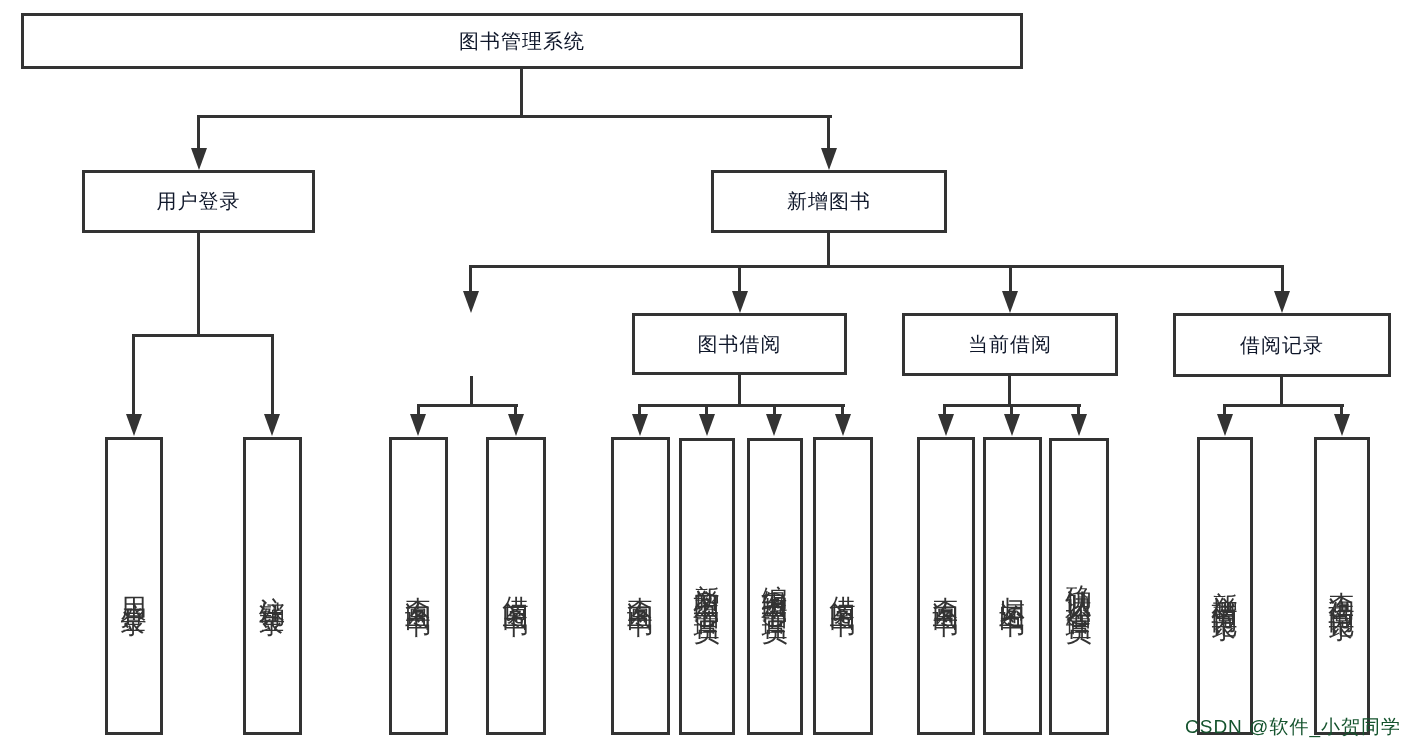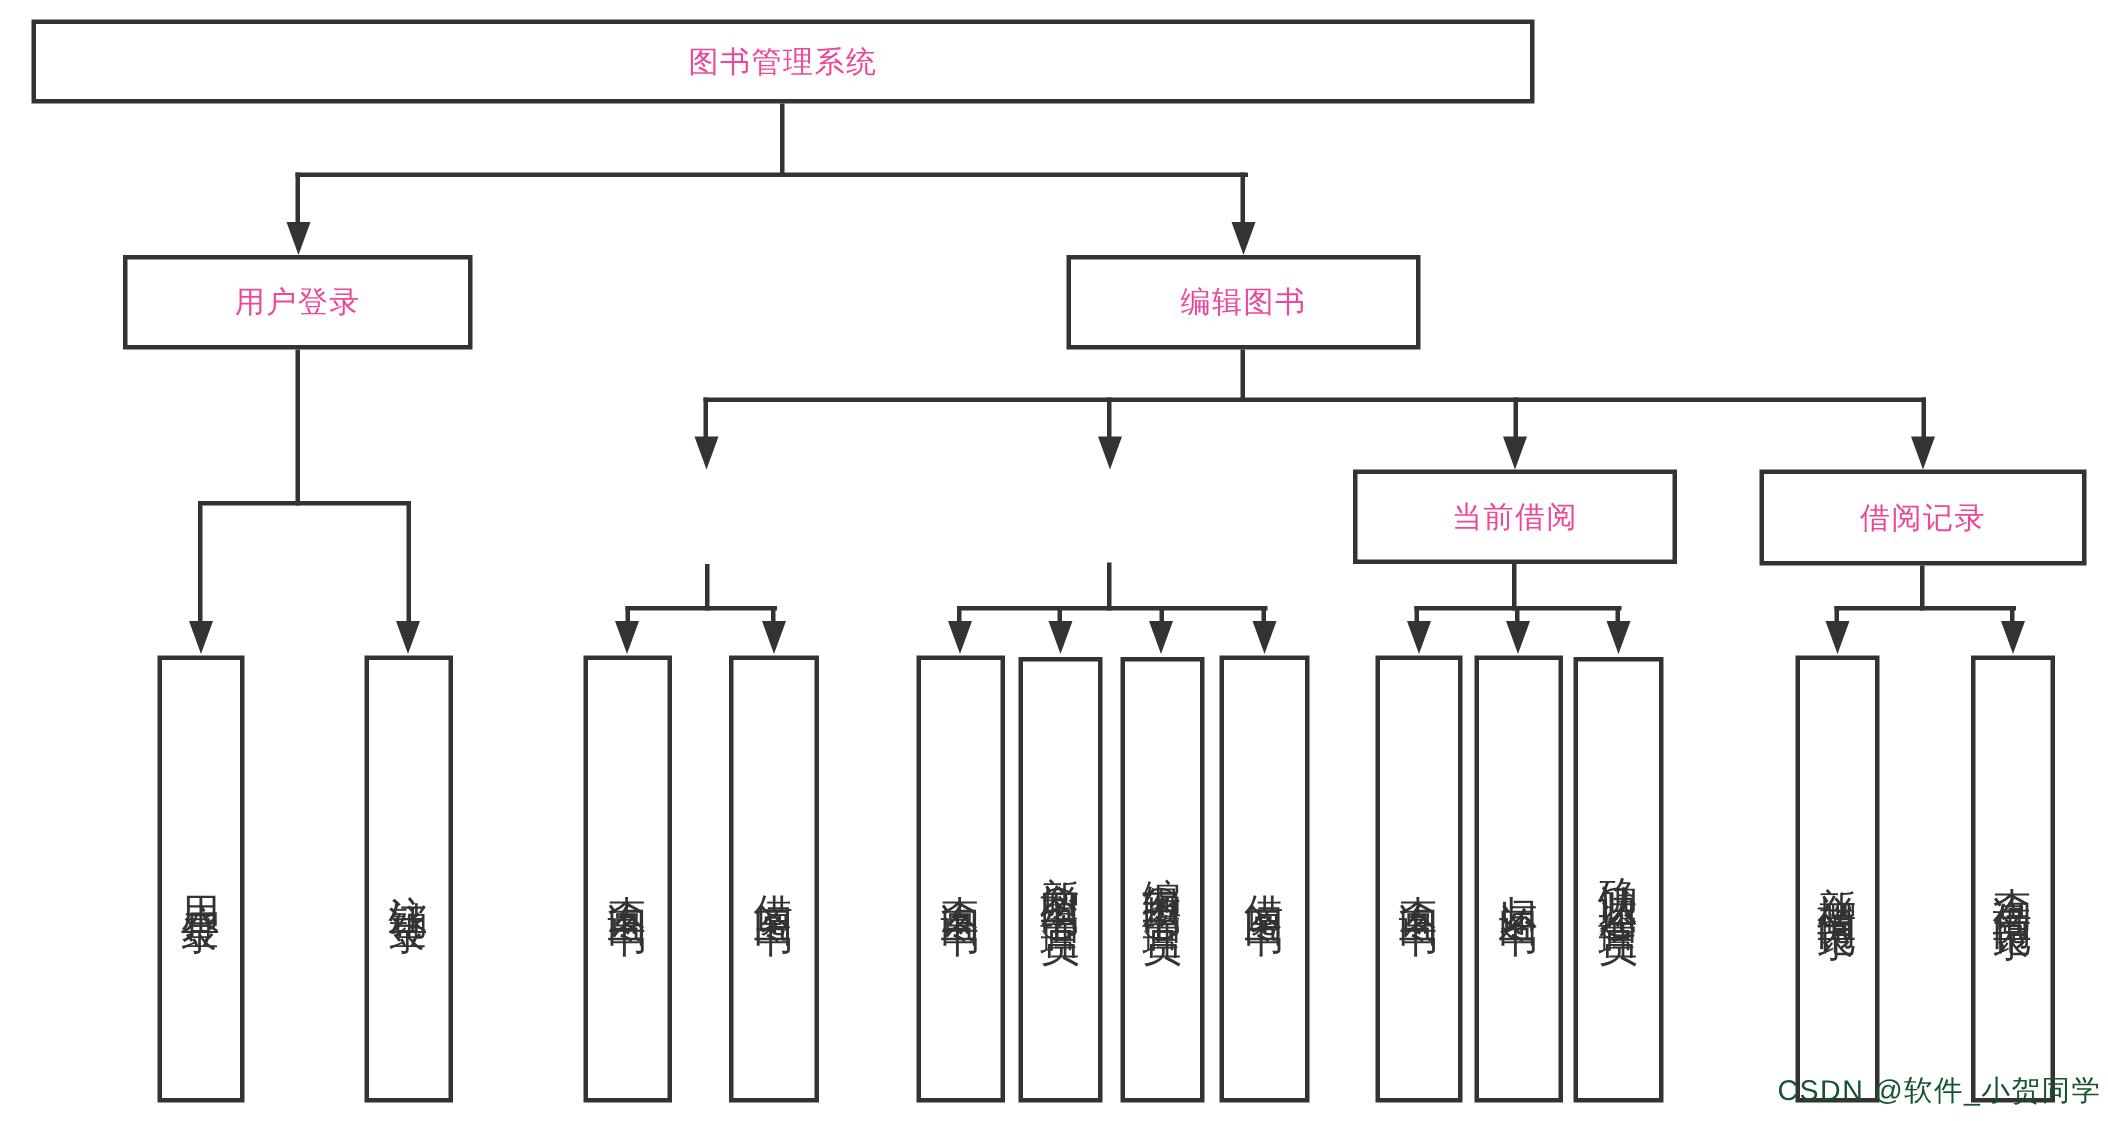--- a/index.html
+++ b/index.html
@@ -4,21 +4,21 @@
 <style>
   html,body{margin:0;padding:0;background:#fff;}
   .canvas{
     position:relative;width:1405px;height:747px;background:#ffffff;overflow:hidden;
     font-family:"Liberation Sans", sans-serif;color:#333;
   }
   .box{
     position:absolute;box-sizing:border-box;border:3px solid #333;background:#fff;
     display:flex;align-items:center;justify-content:center;
   }
-  .hdr{font-size:20px;letter-spacing:1px;color:#ec4899;}
+  .hdr{font-size:20px;letter-spacing:1px;color:#0f172a;}
   .leaf span{
     writing-mode:vertical-rl;text-orientation:mixed;
     font-size:26px;letter-spacing:5px;line-height:1;color:#333;white-space:nowrap;
   }
   .vl{position:absolute;width:3px;background:#333;}
   .hl{position:absolute;height:3px;background:#333;}
   .ar{position:absolute;width:0;height:0;
       border-left:8px solid transparent;border-right:8px solid transparent;
       border-top:22px solid #333;}
   .watermark{
@@ -39,41 +39,44 @@
   <div class="hl" style="left:197px;top:115px;width:635px"></div>
   <div class="vl" style="left:197px;top:115px;height:38px"></div>
   <div class="ar" style="left:191px;top:148px"></div>
   <div class="vl" style="left:827px;top:115px;height:38px"></div>
   <div class="ar" style="left:821px;top:148px"></div>
 
   <div class="box hdr" style="left:82px;top:170px;width:233px;height:63px">
     <span>用户登录</span>
   </div>
   <div class="box hdr" style="left:711px;top:170px;width:236px;height:63px">
-    <span>编辑图书</span>
+    <span>新增图书</span>
   </div>
 
   <div class="vl" style="left:197px;top:233px;height:104px"></div>
   <div class="hl" style="left:132px;top:334px;width:142px"></div>
   <div class="vl" style="left:132px;top:334px;height:81px"></div>
   <div class="ar" style="left:126px;top:414px"></div>
   <div class="vl" style="left:271px;top:334px;height:81px"></div>
   <div class="ar" style="left:264px;top:414px"></div>
 
   <div class="vl" style="left:827px;top:233px;height:35px"></div>
   <div class="hl" style="left:469px;top:265px;width:815px"></div>
   <div class="vl" style="left:469px;top:265px;height:28px"></div>
   <div class="ar" style="left:463px;top:291px"></div>
   <div class="vl" style="left:738px;top:265px;height:28px"></div>
   <div class="ar" style="left:732px;top:291px"></div>
   <div class="vl" style="left:1009px;top:265px;height:28px"></div>
   <div class="ar" style="left:1002px;top:291px"></div>
   <div class="vl" style="left:1281px;top:265px;height:28px"></div>
   <div class="ar" style="left:1274px;top:291px"></div>
 
+  <div class="box hdr" style="left:632px;top:313px;width:215px;height:62px">
+    <span>图书借阅</span>
+  </div>
   <div class="box hdr" style="left:1173px;top:313px;width:218px;height:64px">
     <span>借阅记录</span>
   </div>
   <div class="box hdr" style="left:902px;top:313px;width:216px;height:63px">
     <span>当前借阅</span>
   </div>
 
   <div class="vl" style="left:470px;top:376px;height:31px"></div>
   <div class="hl" style="left:417px;top:404px;width:101px"></div>
   <div class="vl" style="left:417px;top:404px;height:12px"></div>

